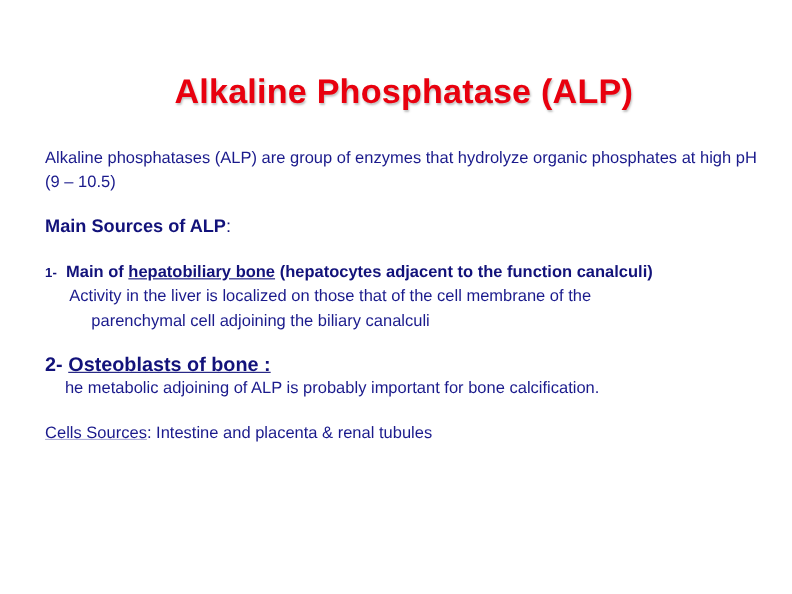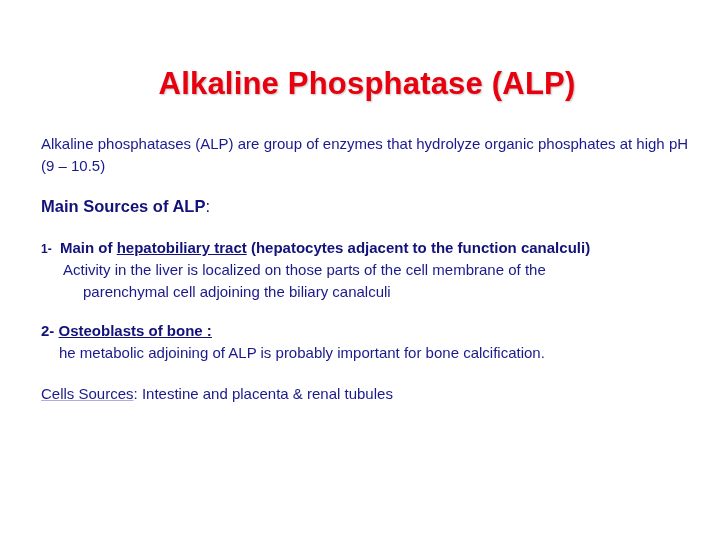--- a/index.html
+++ b/index.html
@@ -48,21 +48,21 @@
       font-size: 15px;
       font-weight: bold;
       color: #12127a;
     }
     .item1 .num { font-size: 12px; }
     .u { text-decoration: underline; }
     .item1-desc1 { top: 259px; left: 63px; }
     .item1-desc2 { top: 281px; left: 59px; margin-left: 24px; }
     .item2 {
       top: 320px;
-      font-size: 15px;
+      font-size: 18px;
       font-weight: bold;
       color: #12127a;
     }
     .item2-desc { top: 342px; left: 59px; }
     .other { top: 383px; }
     .other .label { text-decoration: underline; text-decoration-color: rgba(26,26,140,0.35); }
   </style>
 </head>
 <body>
 
@@ -70,23 +70,23 @@
   <div class="title">Alkaline Phosphatase (ALP)</div>
 
   <div class="body-text intro">Alkaline phosphatases (ALP) are group of enzymes that hydrolyze organic phosphates at high pH  (9 – 10.5)</div>
 
   <div class="body-text main-sources">
     <span class="label">Main Sources of ALP</span><span class="colon">:</span>
   </div>
 
   <div class="body-text item1">
     <span class="num">1-</span>&nbsp;
-    <span>Main of </span><span class="u">hepatobiliary tract</span><span> (hepatocytes adjacent to the function canalculi)</span>
+    <span>Main of </span><span class="u">hepatobiliary bone</span><span> (hepatocytes adjacent to the function canalculi)</span>
   </div>
-  <div class="body-text item1-desc1">Activity in the liver is localized on those parts of the cell membrane of the</div>
+  <div class="body-text item1-desc1">Activity in the liver is localized on those that of the cell membrane of the</div>
   <div class="body-text item1-desc2">parenchymal cell adjoining the biliary canalculi</div>
 
   <div class="body-text item2">
     <span>2-</span>
     <span class="u">Osteoblasts of bone :</span>
   </div>
   <div class="body-text item2-desc">he metabolic adjoining of ALP is probably important for bone calcification.</div>
 
   <div class="body-text other">
     <span class="label">Cells Sources</span><span>:  Intestine and placenta &amp; renal tubules</span>

